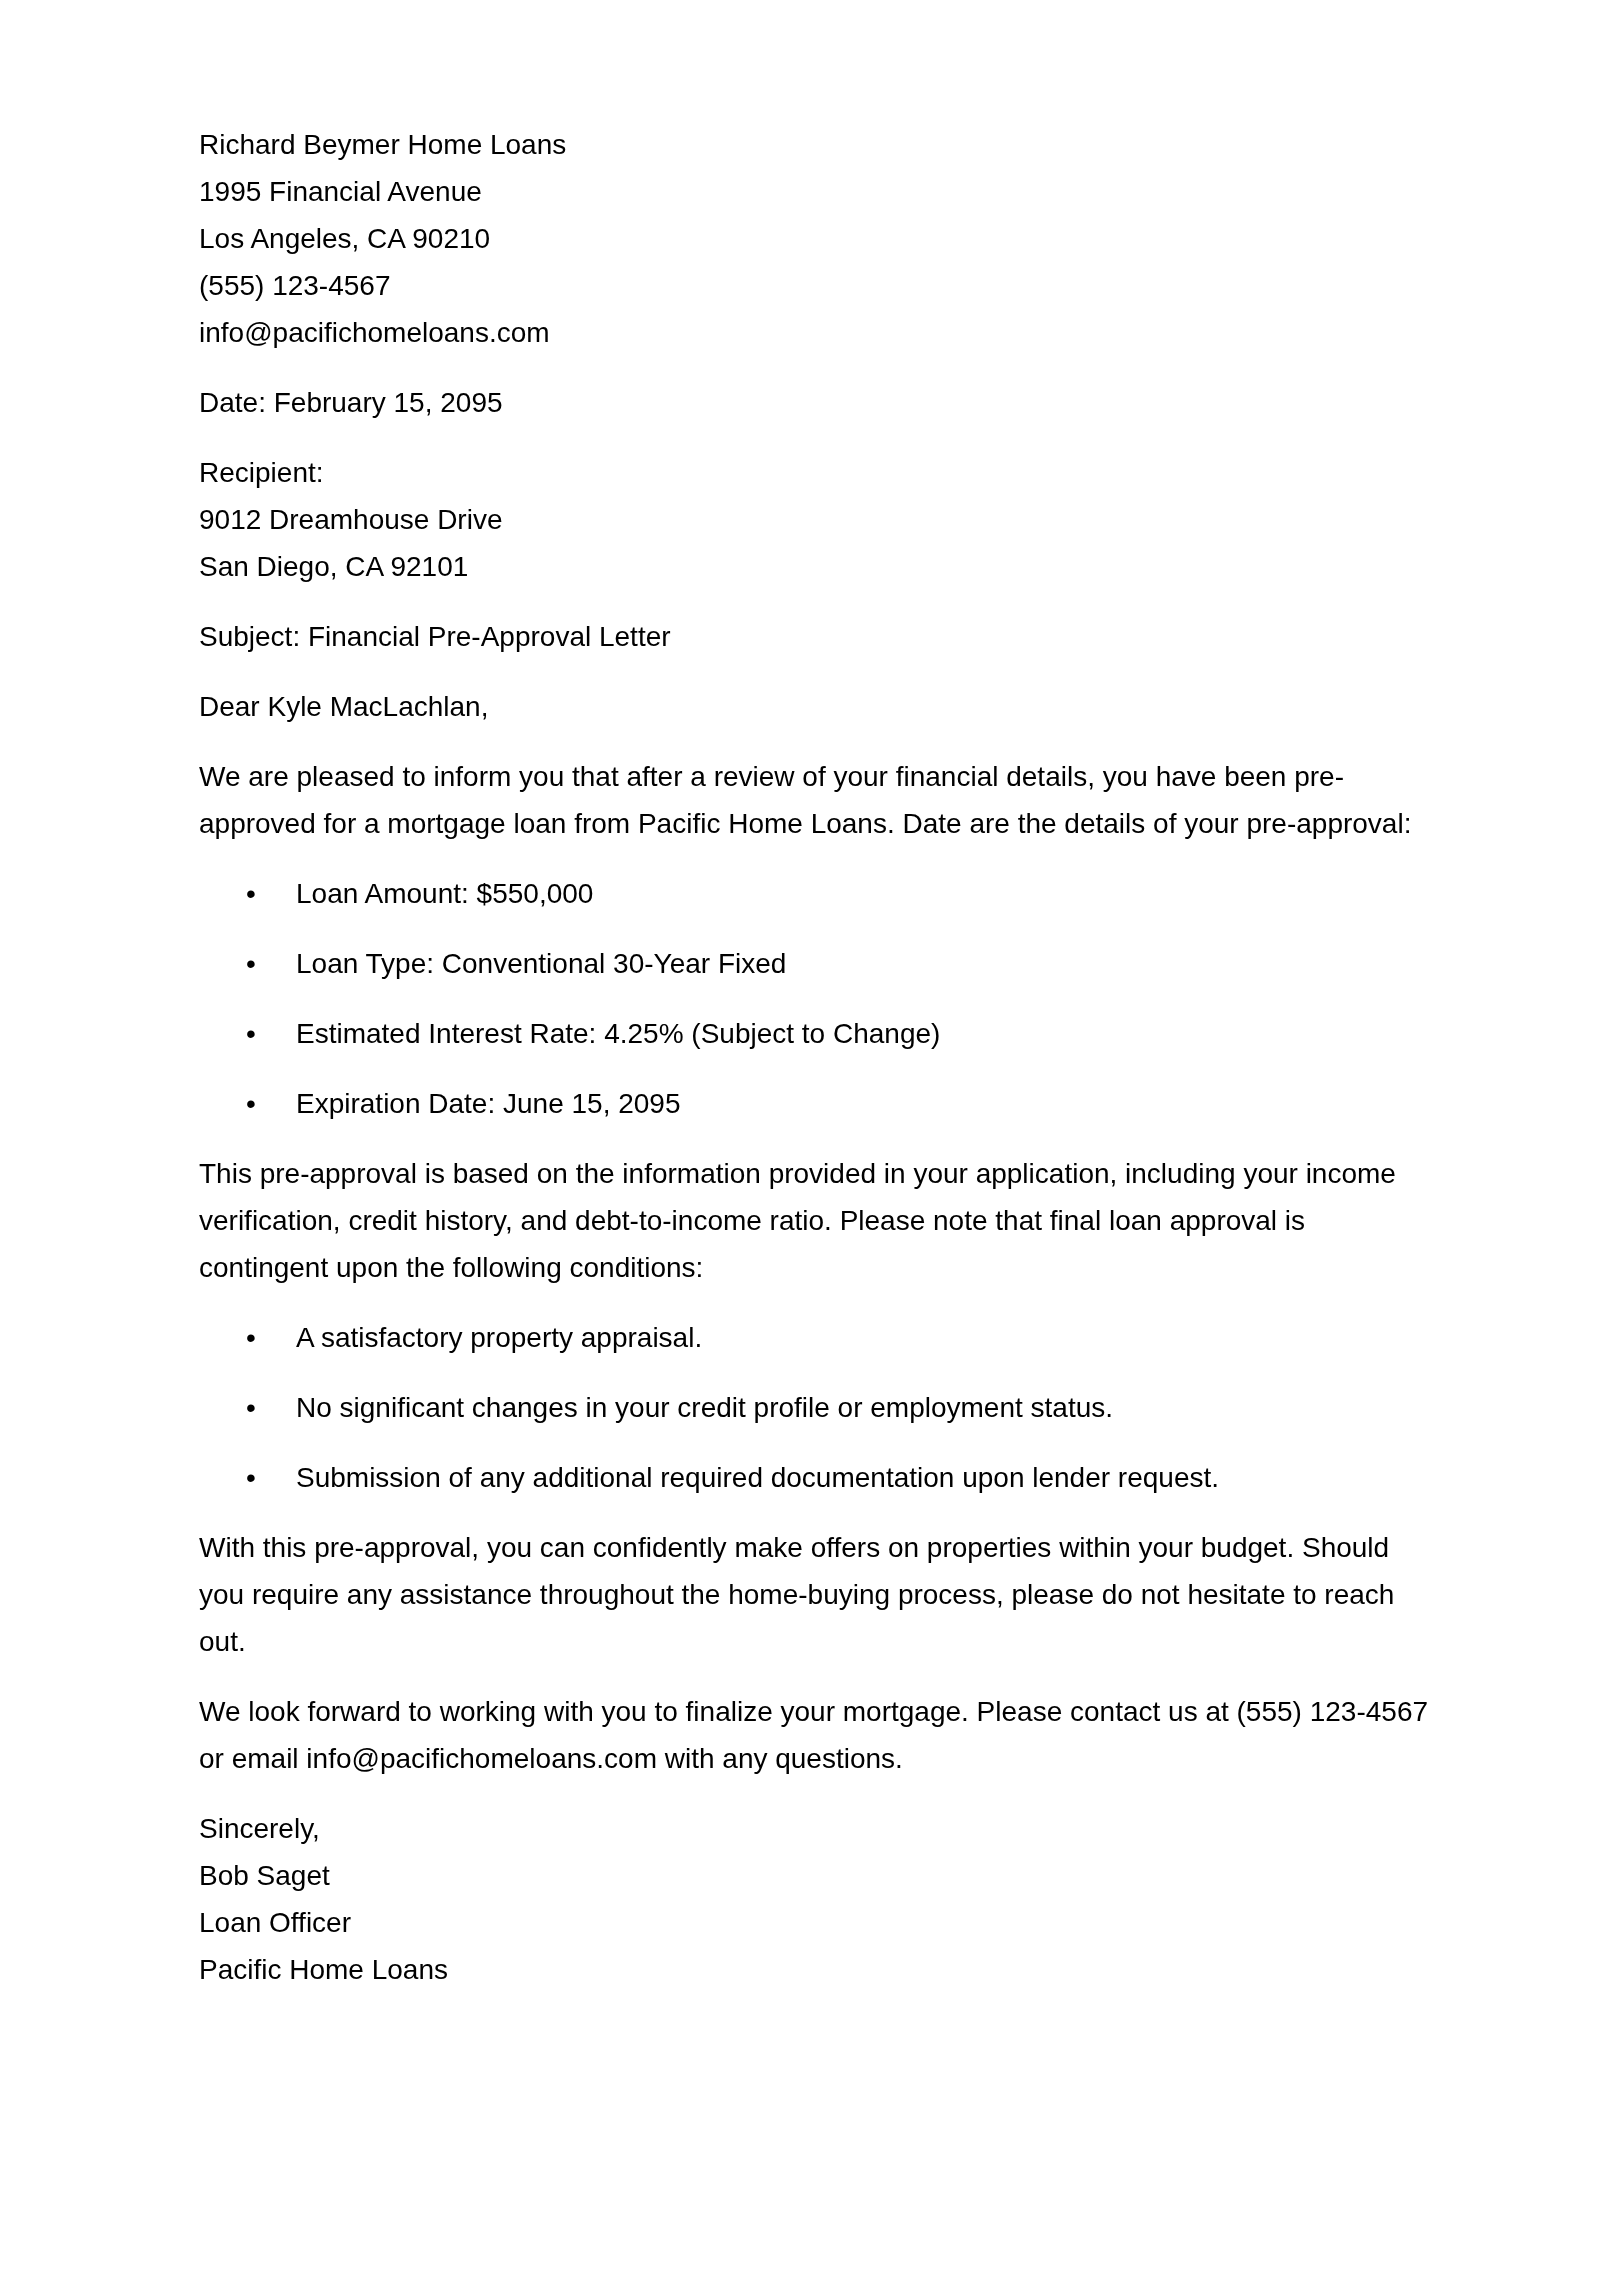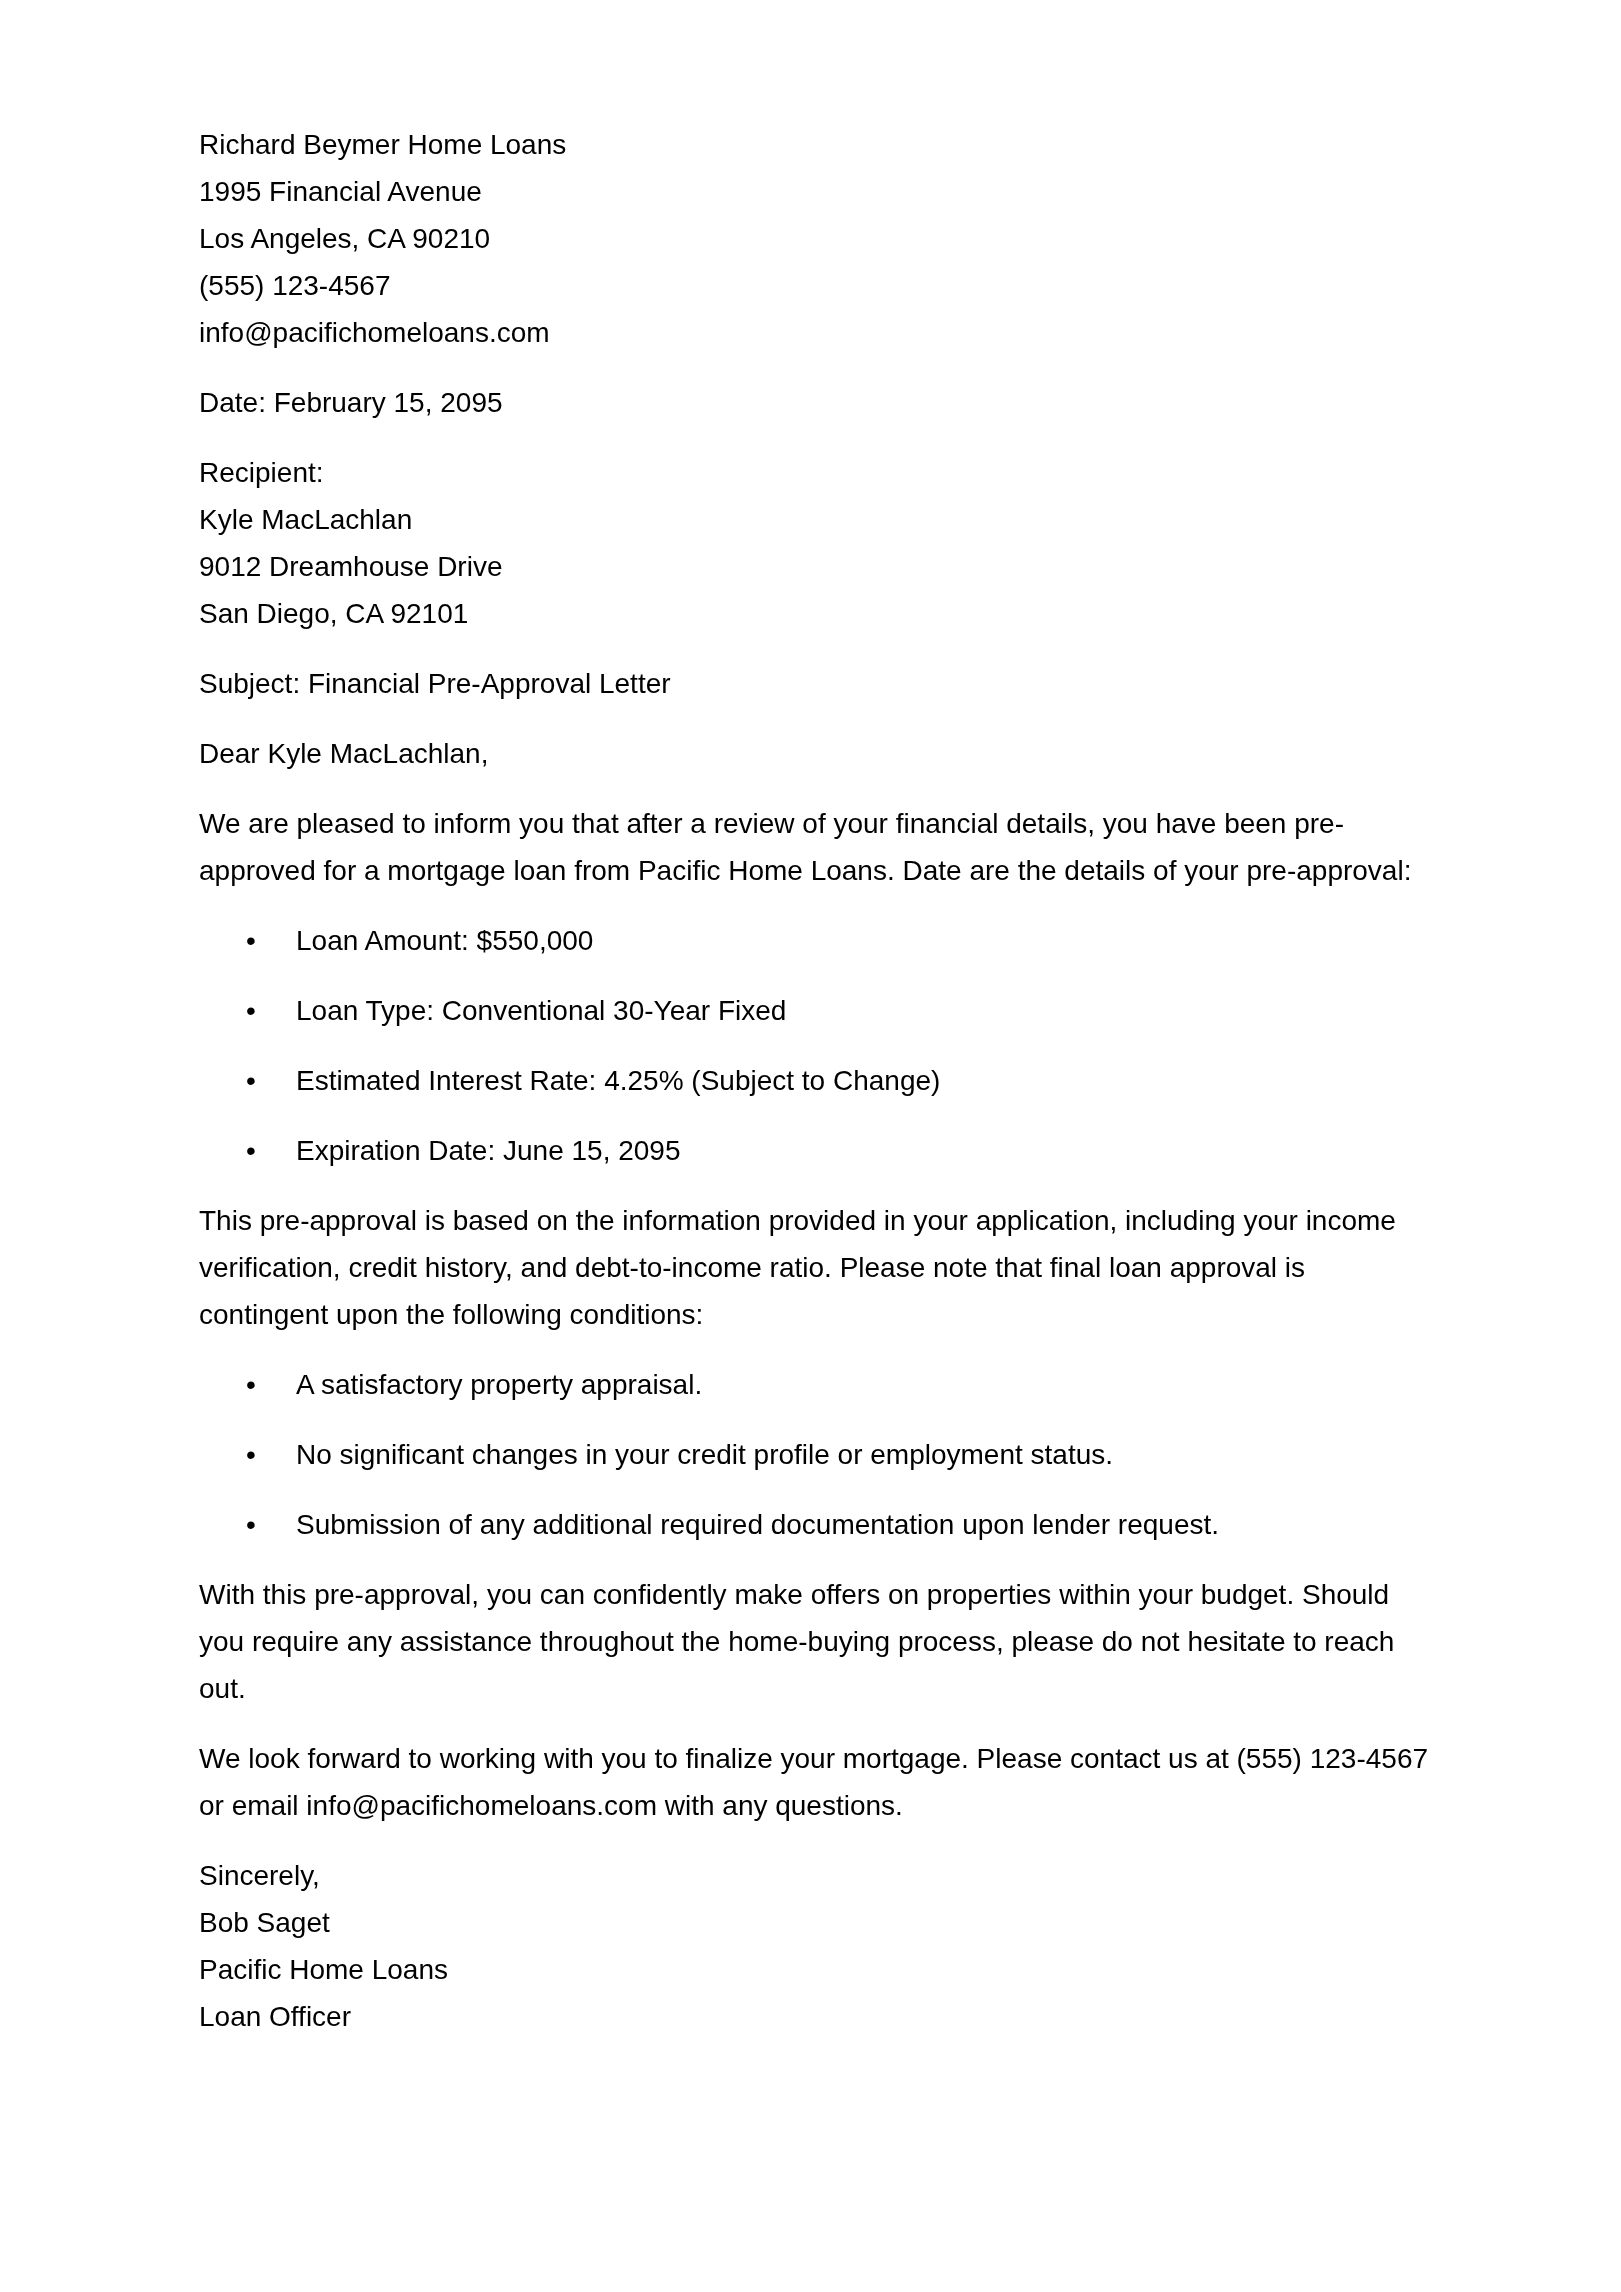--- a/index.html
+++ b/index.html
@@ -38,21 +38,20 @@
     <div>1995 Financial Avenue</div>
     <div>Los Angeles, CA 90210</div>
     <div>(555) 123-4567</div>
     <div>info@pacifichomeloans.com</div>
   </div>
 
   <p class="para"><span class="b">Date:</span> <span>February 15, 2095</span></p>
 
   <div class="para">
     <div class="b">Recipient:</div>
-    <div>Kyle MacLachlan</div>
     <div>9012 Dreamhouse Drive</div>
     <div>San Diego, CA 92101</div>
   </div>
 
   <p class="para b">Subject: Financial Pre-Approval Letter</p>
 
   <p class="para">Dear Kyle MacLachlan,</p>
 
   <p class="para">We are pleased to inform you that after a review of your financial details, you have been pre-approved for a mortgage loan from Pacific Home Loans. Date are the details of your pre-approval:</p>
 
@@ -92,18 +91,18 @@
     </div>
   </div>
 
   <p class="para">With this pre-approval, you can confidently make offers on properties within your budget. Should you require any assistance throughout the home-buying process, please do not hesitate to reach out.</p>
 
   <p class="para">We look forward to working with you to finalize your mortgage. Please contact us at (555) 123-4567 or email info@pacifichomeloans.com with any questions.</p>
 
   <div class="para">
     <div>Sincerely,</div>
     <div class="b">Bob Saget</div>
+    <div>Loan Officer</div>
     <div>Pacific Home Loans</div>
-    <div>Loan Officer</div>
   </div>
 
 </div>
 
 
 </body></html>

